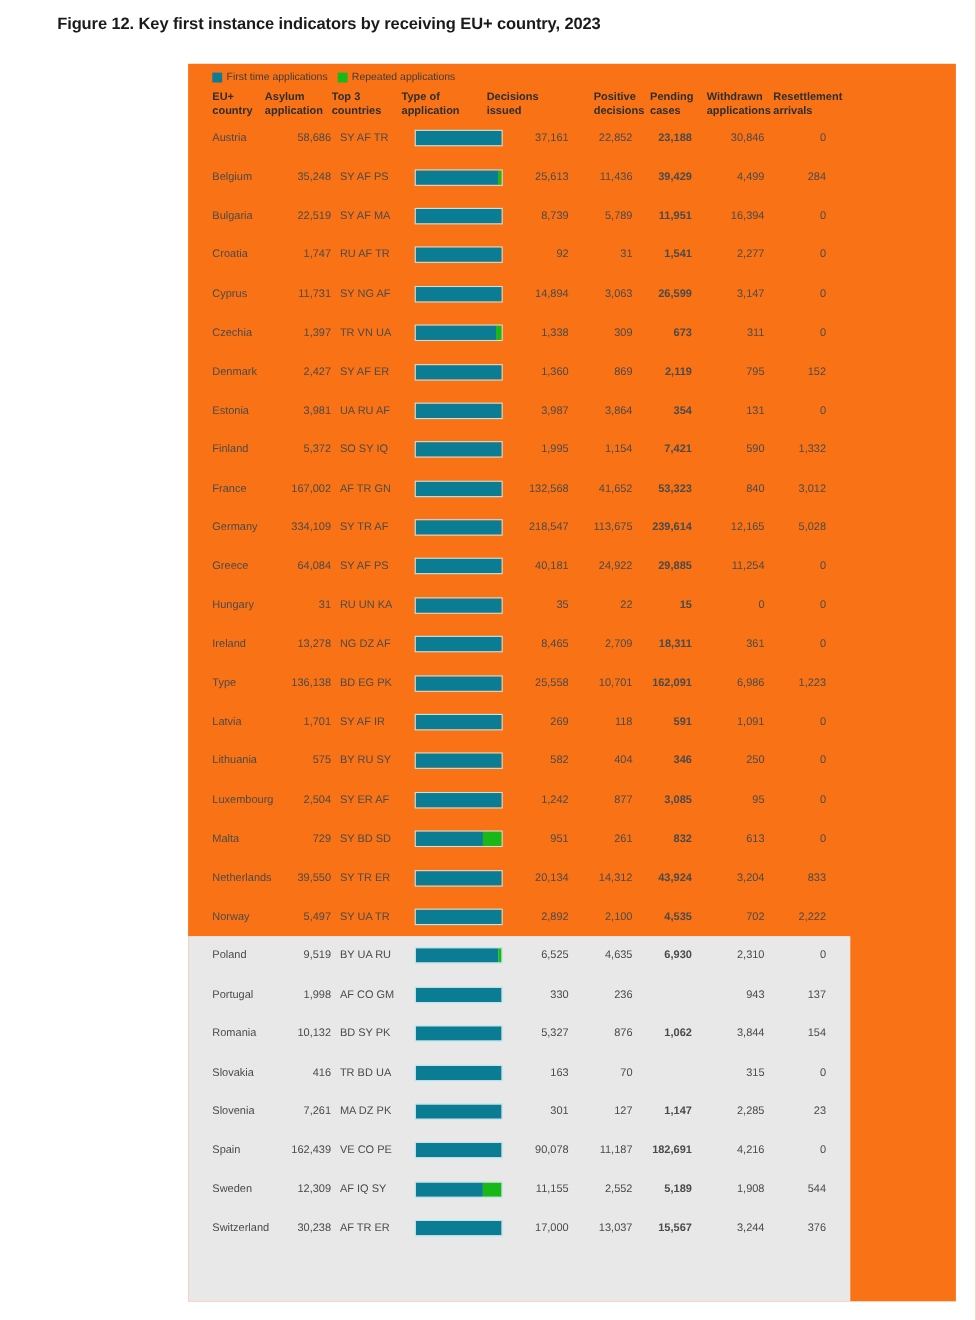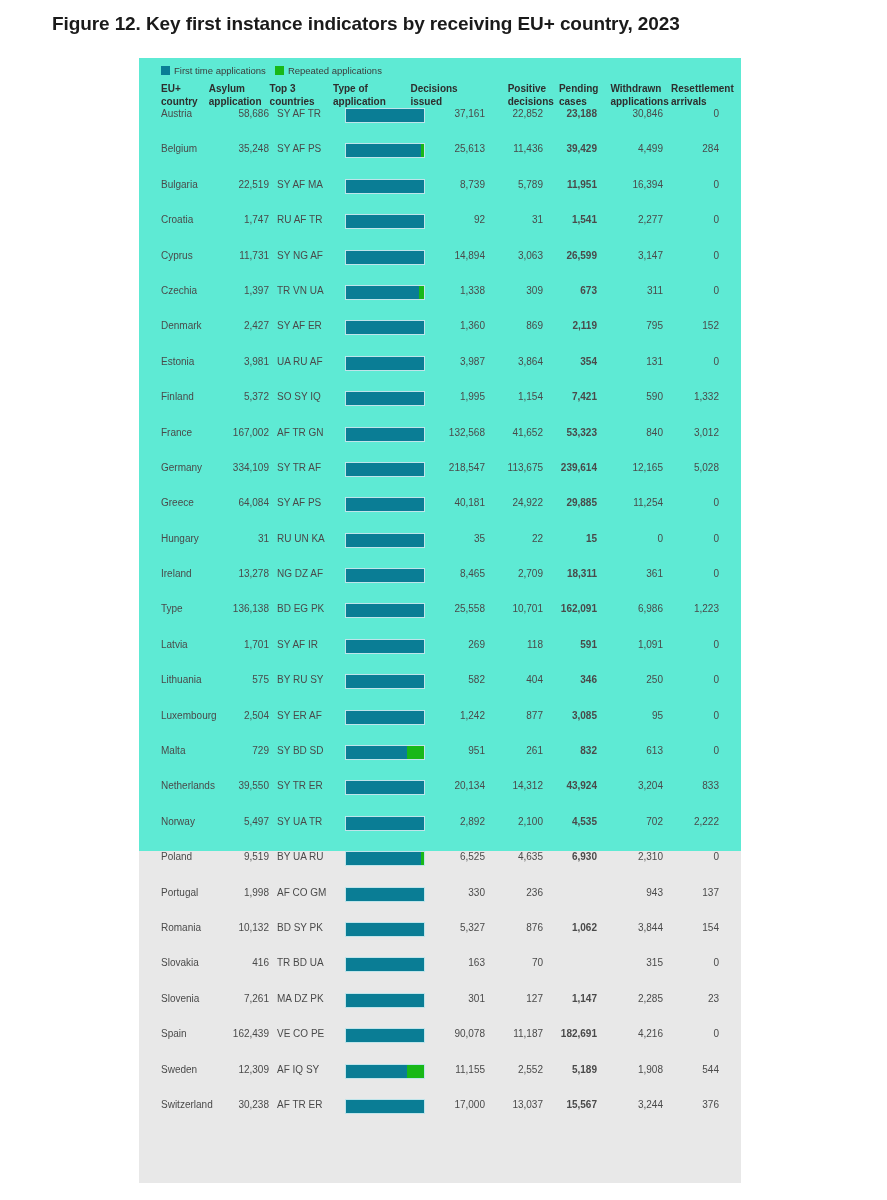--- a/index.html
+++ b/index.html
@@ -11,34 +11,34 @@
     height: 1200px;
     background: #ffffff;
     font-family: "Liberation Sans", sans-serif;
     overflow: hidden;
   }
 
   #figure-title {
     position: absolute;
     left: 52px;
     top: 13px;
-    font-size: 19px;
+    font-size: 15px;
     font-weight: bold;
     color: #1a1a1a;
     letter-spacing: -0.1px;
     white-space: nowrap;
   }
 
   #chart-panel {
     position: absolute;
-    left: 139px;
+    left: 171px;
     top: 58px;
-    width: 602px;
+    width: 698px;
     height: 1125px;
-    background: #5eead4;
+    background: #f97316;
     overflow: hidden;
   }
 
   
   #band-lower {
     position: absolute;
     left: 0;
     top: 793px;
     width: 602px;
     height: 332px;
@@ -75,21 +75,21 @@
     left: 0;
     top: 0;
     width: 602px;
     z-index: 3;
   }
 
   .row {
     position: relative;
     height: 35.4px;
     display: flex;
-    align-items: flex-start;
+    align-items: center;
   }
   .row.header {
     height: 50px;
     align-items: flex-end;
     box-sizing: border-box;
   }
 
   .cell {
     font-size: 10px;
     color: #4a4a4a;

